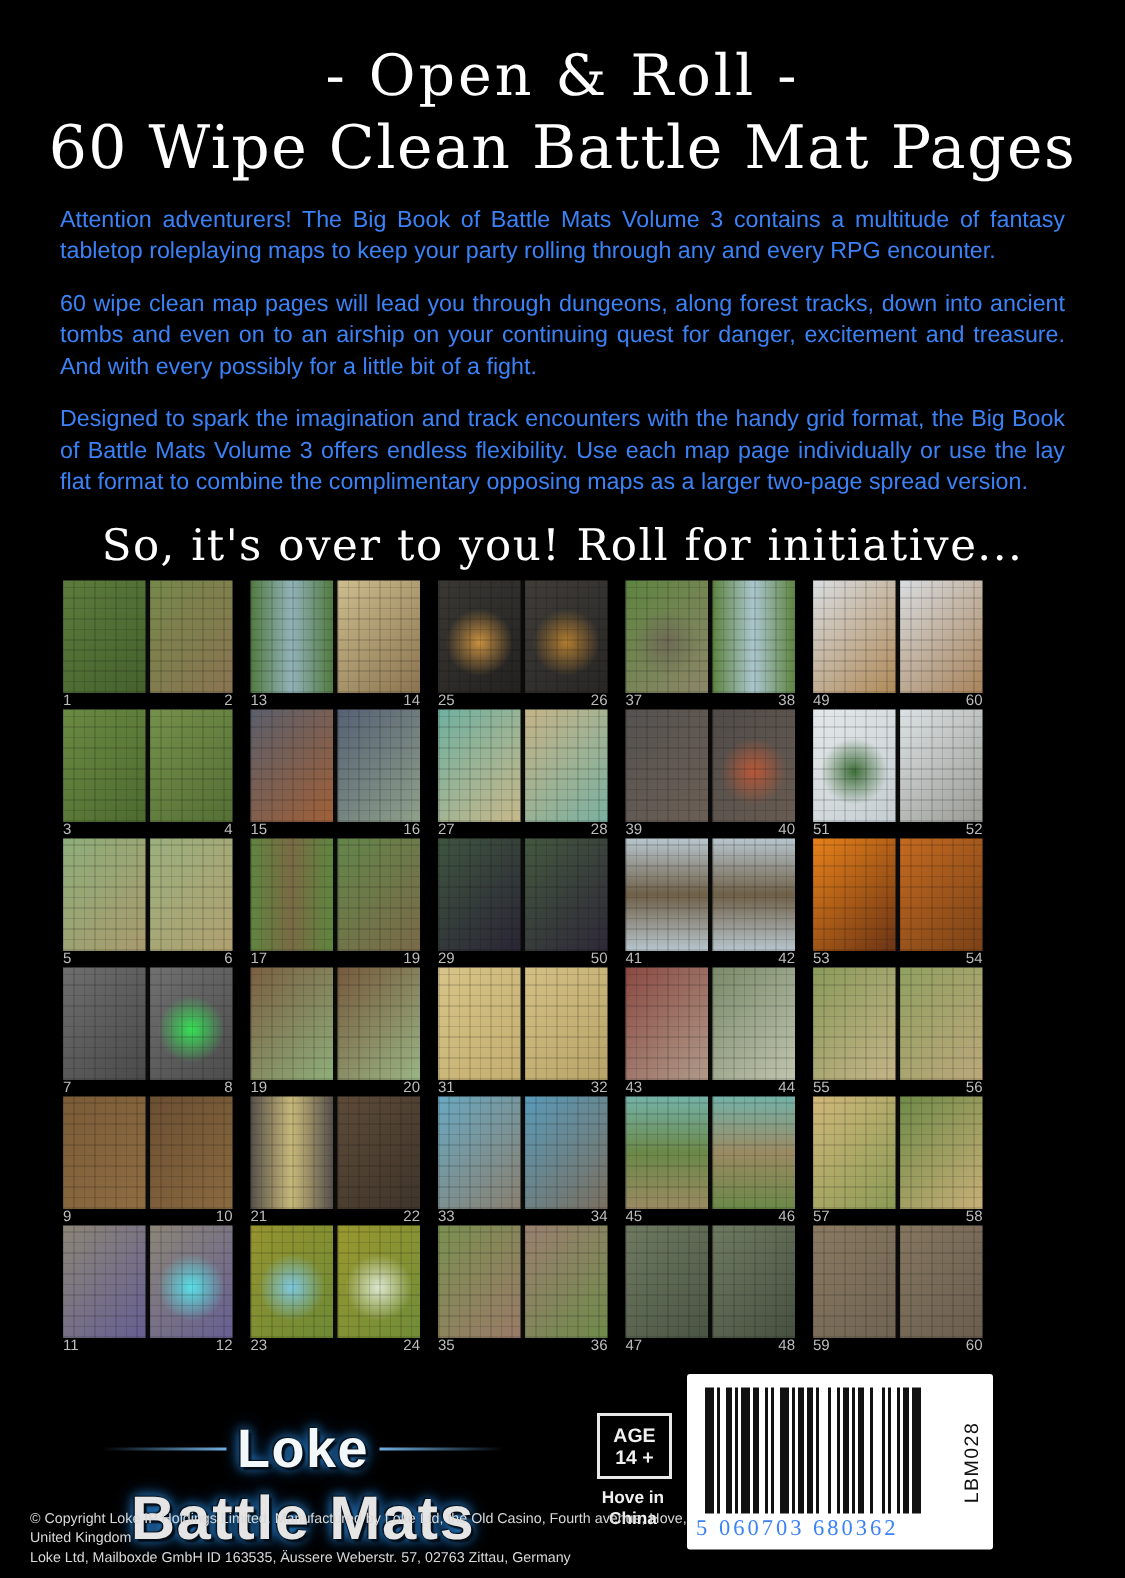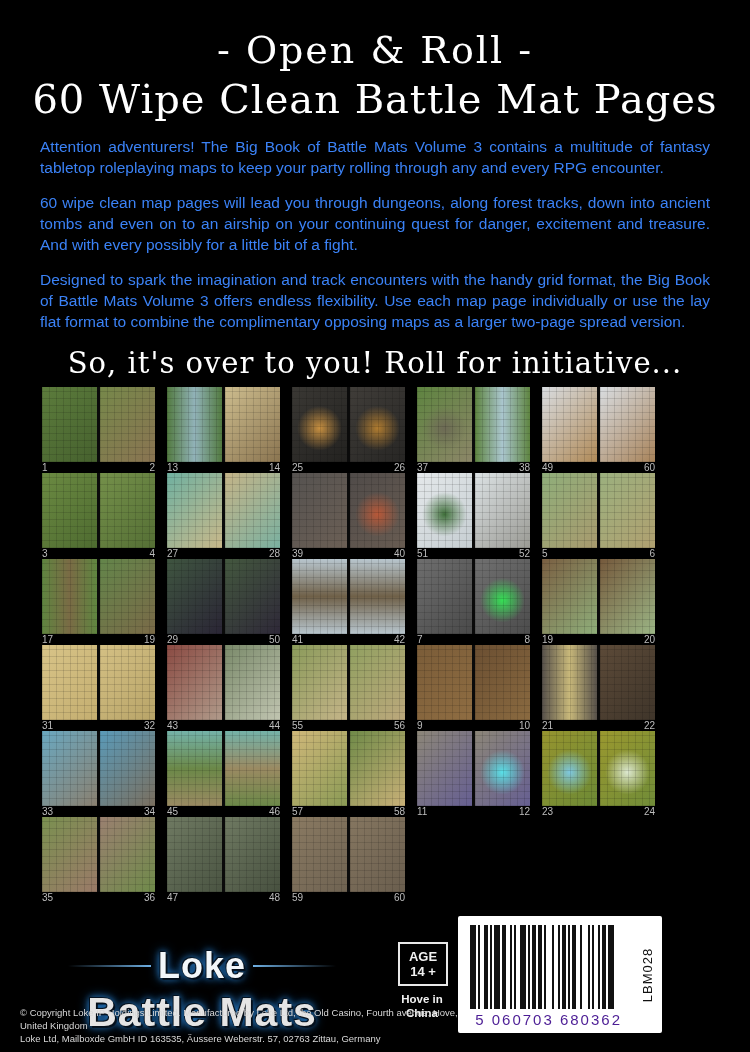--- a/index.html
+++ b/index.html
@@ -44,22 +44,22 @@
   .age-badge{position:absolute;left:398px;top:942px;width:46px;height:40px;
     border:2px solid #e8e8e8;display:flex;flex-direction:column;align-items:center;justify-content:center;
     color:#f0f0f0;font-size:13px;line-height:15px;font-weight:bold;}
   .made-in{position:absolute;left:382px;top:992px;width:80px;text-align:center;
     color:#f0f0f0;font-size:11.5px;line-height:14px;font-weight:bold;}
 
   .barcode-box{position:absolute;left:458px;top:916px;width:204px;height:117px;
     background:#fff;border-radius:2px;}
   .bars{position:absolute;left:12px;top:9px;width:146px;height:84px;display:flex;align-items:stretch;}
   .bars div{height:100%;}
-  .barcode-digits{position:absolute;left:6px;top:95px;width:158px;text-align:right;
-    color:#4c1d95;font-size:15px;letter-spacing:2px;font-family:Liberation Sans, sans-serif;}
+  .barcode-digits{position:absolute;left:6px;top:95px;width:158px;text-align:left;
+    color:#3b82f6;font-size:15px;letter-spacing:2px;font-family:Liberation Serif, serif;}
   .barcode-code{position:absolute;right:7px;top:50%;transform:translateY(-50%) rotate(180deg);
     writing-mode:vertical-rl;color:#111;font-size:13px;letter-spacing:1px;}
 
   .copyright{position:absolute;left:20px;top:1006px;width:450px;
     font-size:9.5px;line-height:13px;color:#d8d8d8;}
 </style>
 </head>
 <body>
 
 <div class="page">
@@ -130,20 +130,30 @@
           <div class="thumb" style="background: linear-gradient(135deg, rgb(107, 138, 66), rgb(78, 107, 48));"></div>
           <div class="thumb" style="background: linear-gradient(135deg, rgb(116, 144, 74), rgb(85, 111, 53));"></div>
         </div>
         <div class="nums">
           <span>3</span>
           <span>4</span>
         </div>
       </div>
       <div class="pair">
         <div class="thumbs">
+          <div class="thumb" style="background: linear-gradient(135deg, rgb(90, 95, 107), rgb(160, 96, 56));"></div>
+          <div class="thumb" style="background: linear-gradient(135deg, rgb(86, 96, 116), rgb(143, 160, 138));"></div>
+        </div>
+        <div class="nums">
+          <span>15</span>
+          <span>16</span>
+        </div>
+      </div>
+      <div class="pair">
+        <div class="thumbs">
           <div class="thumb" style="background: linear-gradient(135deg, rgb(111, 176, 160), rgb(200, 184, 138));"></div>
           <div class="thumb" style="background: linear-gradient(135deg, rgb(196, 180, 136), rgb(122, 176, 160));"></div>
         </div>
         <div class="nums">
           <span>27</span>
           <span>28</span>
         </div>
       </div>
       <div class="pair">
         <div class="thumbs">
@@ -196,20 +206,30 @@
         </div>
       </div>
       <div class="pair">
         <div class="thumbs">
           <div class="thumb" style="background: linear-gradient(rgb(184, 198, 206), rgb(111, 96, 72), rgb(184, 198, 206));"></div>
           <div class="thumb" style="background: linear-gradient(rgb(184, 198, 206), rgb(111, 96, 72), rgb(184, 198, 206));"></div>
         </div>
         <div class="nums">
           <span>41</span>
           <span>42</span>
+        </div>
+      </div>
+      <div class="pair">
+        <div class="thumbs">
+          <div class="thumb" style="background: linear-gradient(135deg, rgb(232, 130, 26), rgb(107, 52, 21));"></div>
+          <div class="thumb" style="background: linear-gradient(135deg, rgb(196, 106, 32), rgb(122, 66, 24));"></div>
+        </div>
+        <div class="nums">
+          <span>53</span>
+          <span>54</span>
         </div>
       </div>
       <div class="pair">
         <div class="thumbs">
           <div class="thumb" style="background: linear-gradient(135deg, rgb(110, 110, 110), rgb(74, 74, 74));"></div>
           <div class="thumb" style="background: radial-gradient(circle at 50% 55%, rgb(53, 224, 85) 0%, rgba(0, 0, 0, 0) 45%), linear-gradient(135deg, rgb(112, 112, 112), rgb(76, 76, 76));"></div>
         </div>
         <div class="nums">
           <span>7</span>
           <span>8</span>

